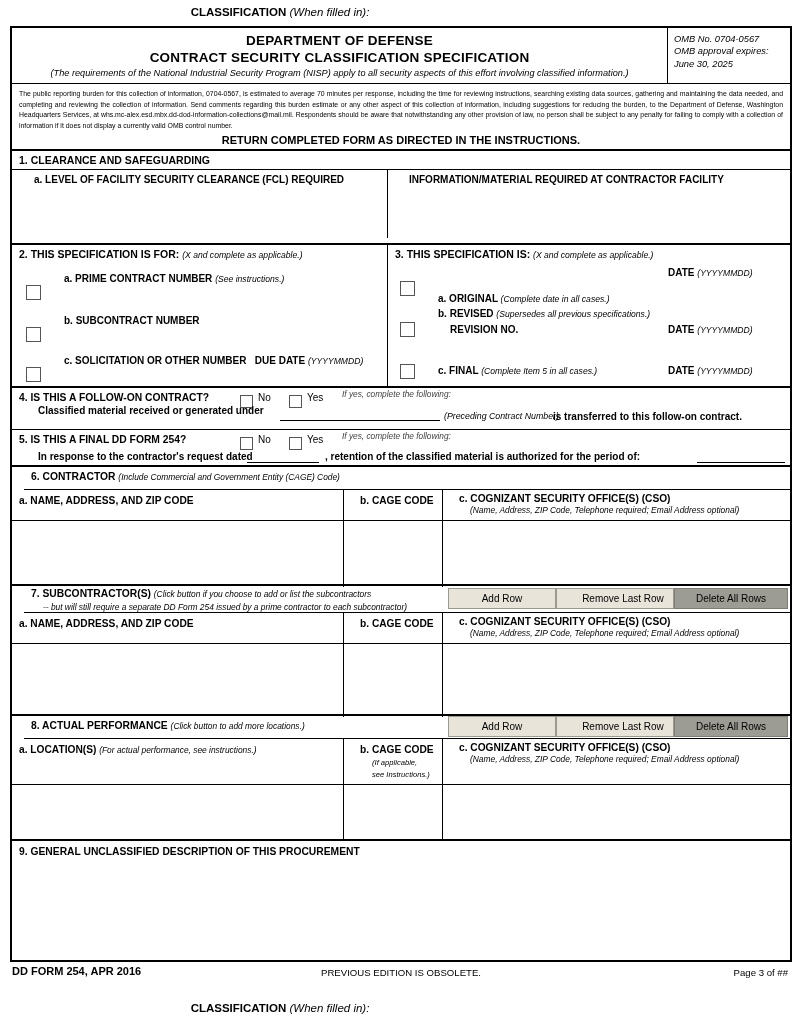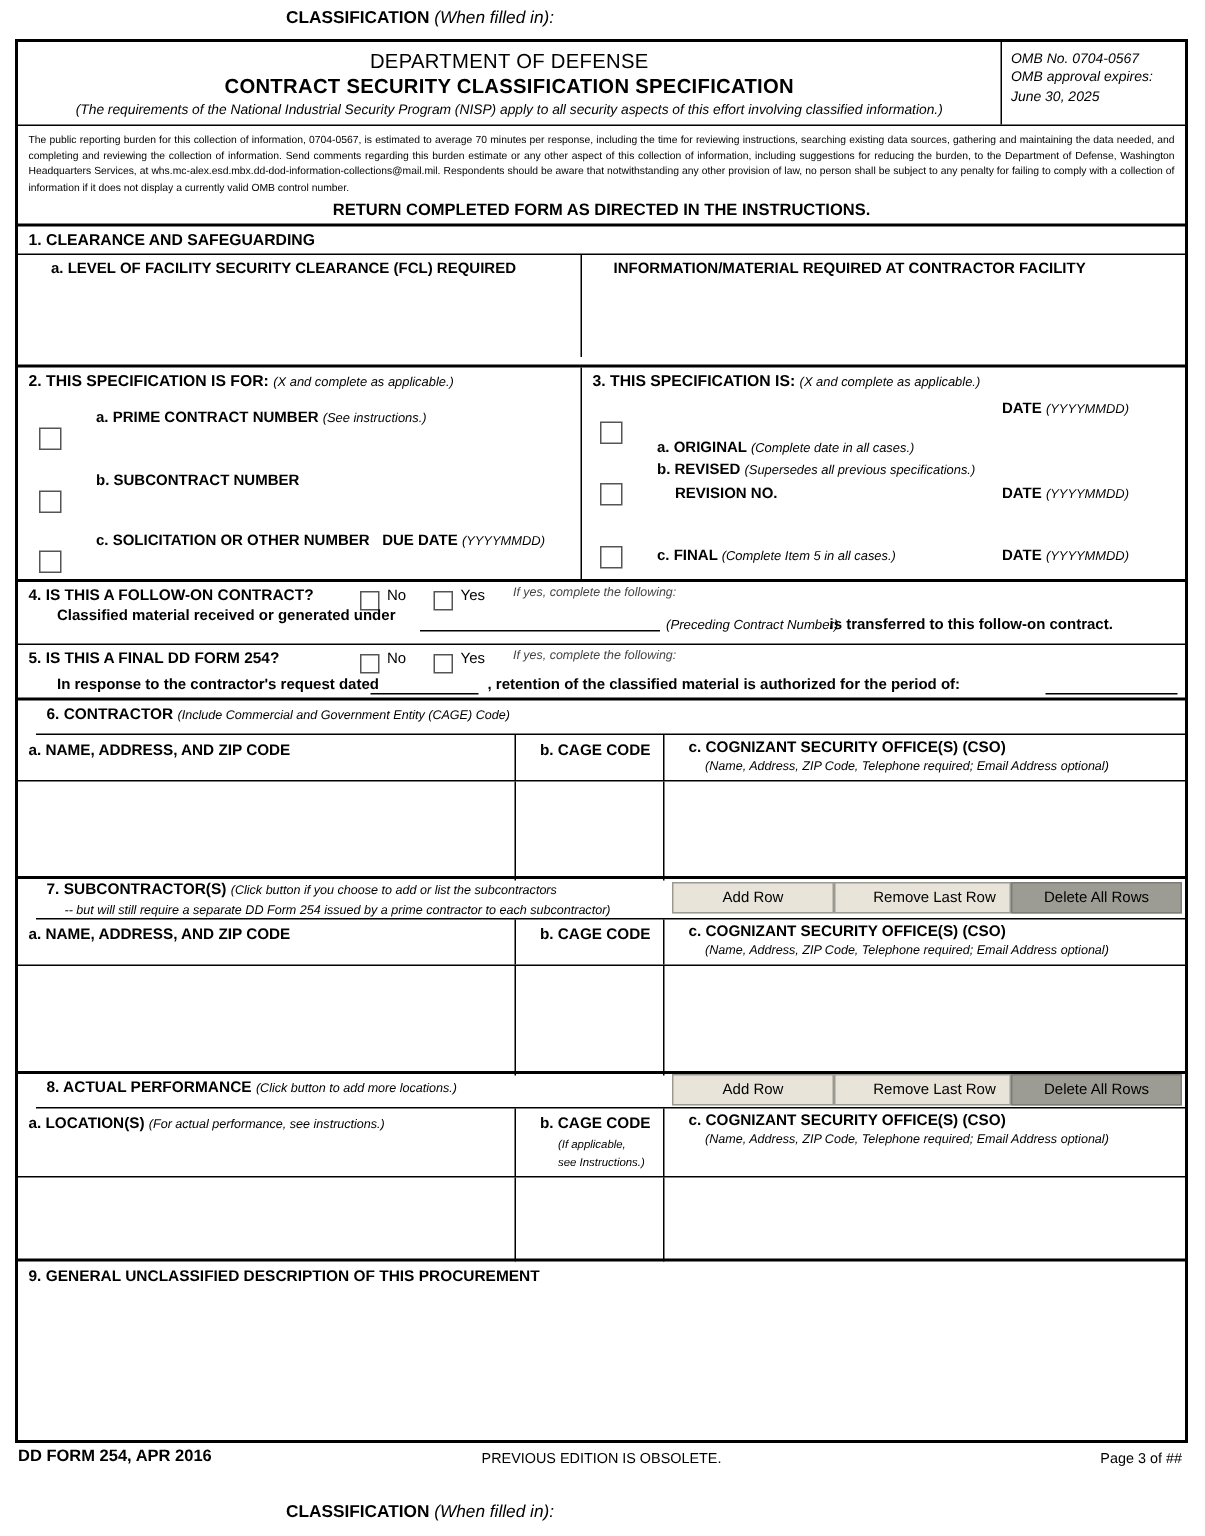--- a/index.html
+++ b/index.html
@@ -29,21 +29,21 @@
     border:2px solid #000;box-sizing:border-box;background:#fff;
   }
 
   
   .titleband{position:relative;height:55px;border-bottom:1px solid #000;}
   .titleband .left{
     position:absolute;left:0;top:0;right:122px;height:100%;
     border-right:1px solid #000;box-sizing:border-box;
     display:flex;flex-direction:column;align-items:center;justify-content:center;
   }
-  .t1{font-size:13.5px;font-weight:normal;letter-spacing:.2px;}
+  .t1{font-size:13.5px;font-weight:bold;letter-spacing:.2px;}
   .t2{font-size:13.5px;font-weight:bold;letter-spacing:.2px;margin-top:2px;}
   .t3{font-size:9.2px;font-style:italic;margin-top:3px;text-align:center;}
   .titleband .right{
     position:absolute;right:0;top:0;width:122px;height:100%;
     padding:5px 0 0 6px;box-sizing:border-box;
     font-size:9.3px;font-style:italic;line-height:1.32;
   }
 
   
   .burden{

